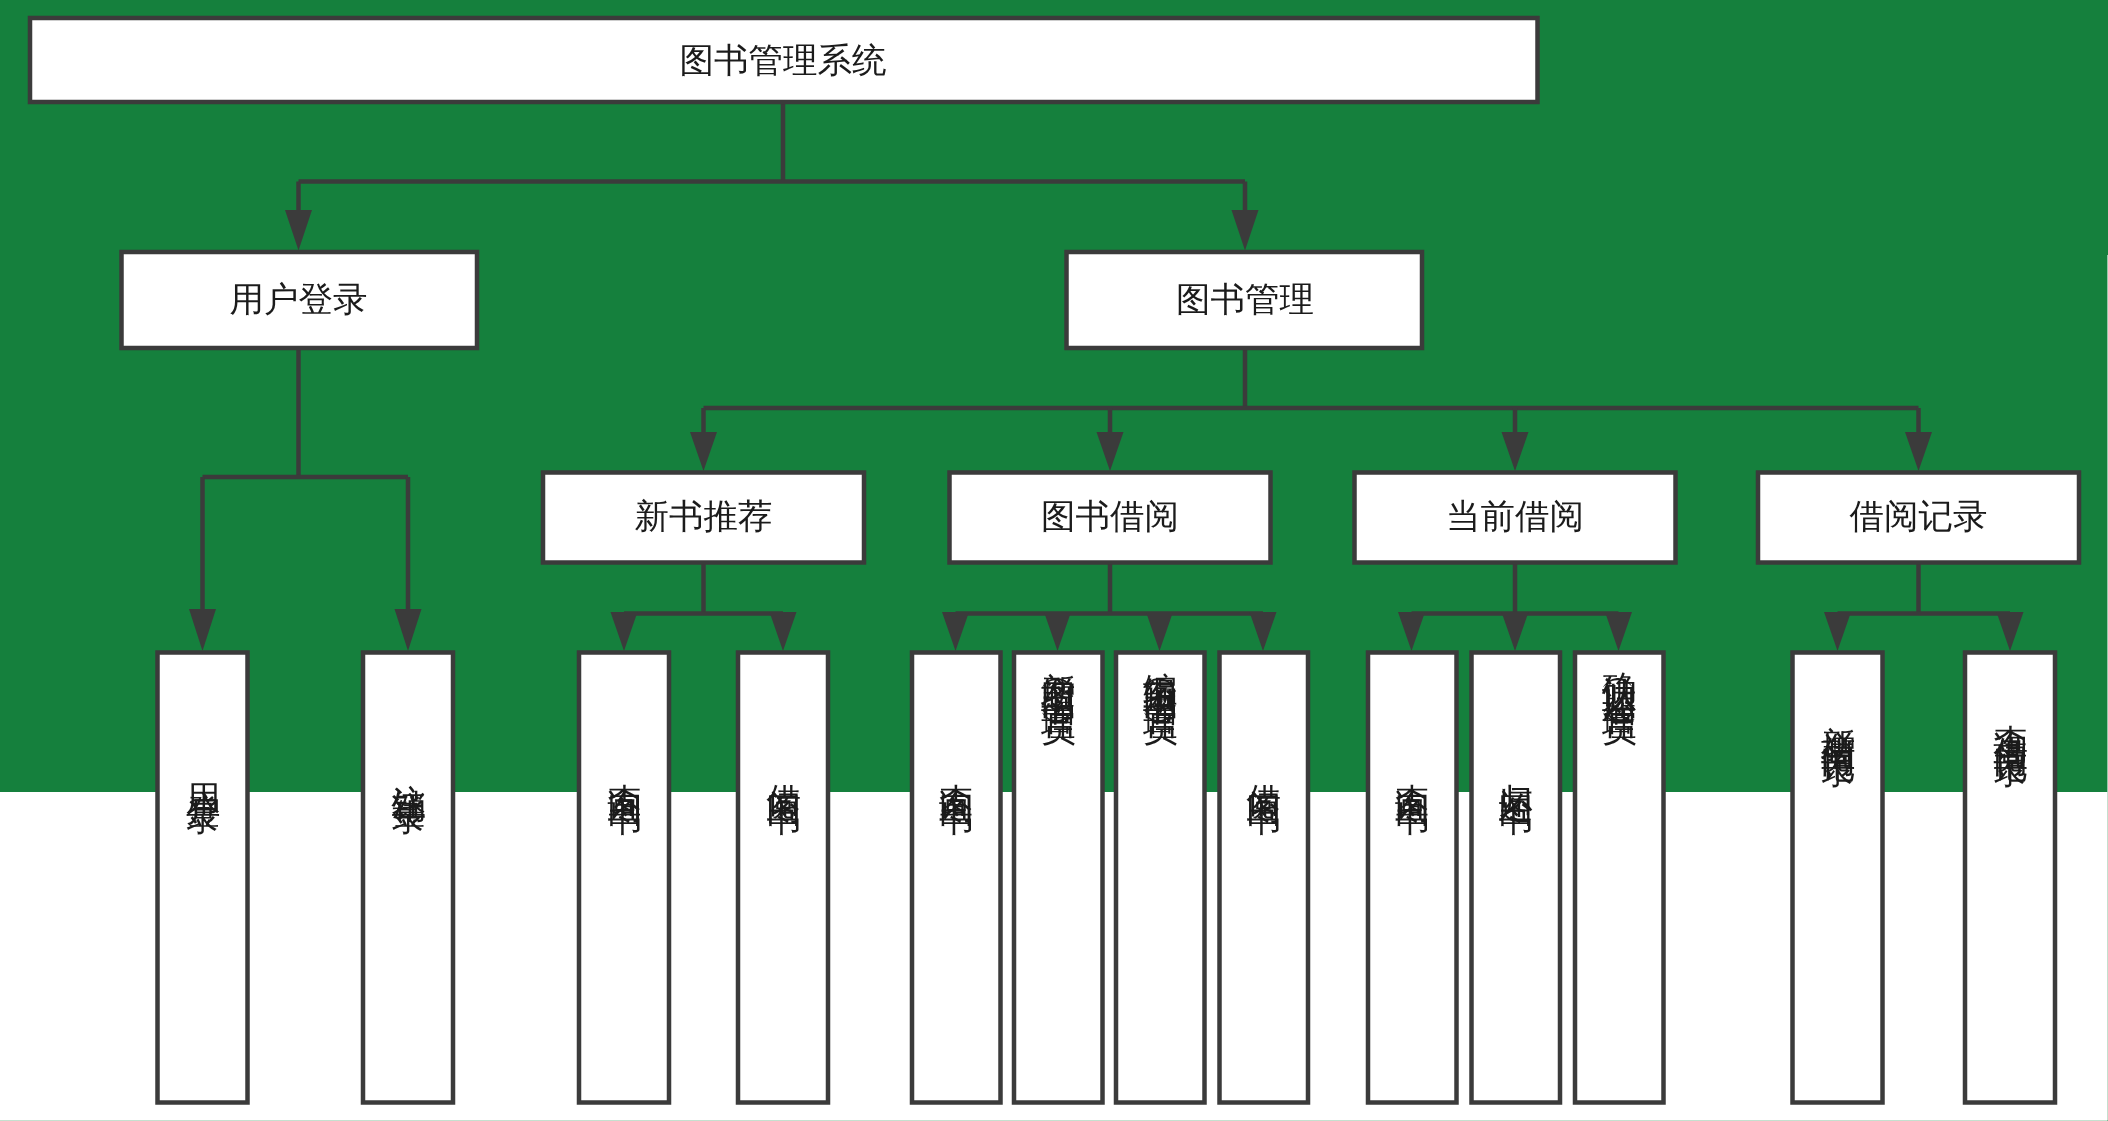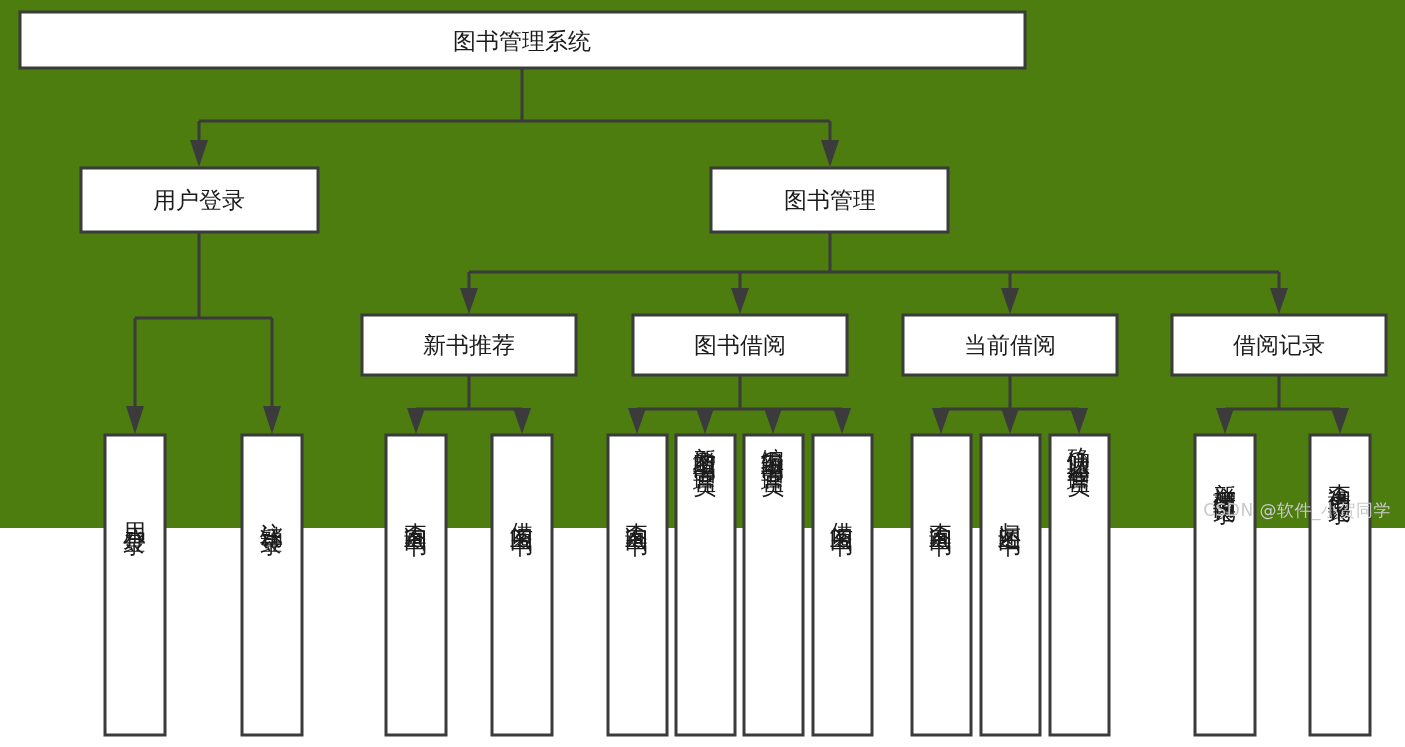--- a/index.html
+++ b/index.html
@@ -10,21 +10,21 @@
   body {
     width: 1405px;
     height: 747px;
     font-family: "DejaVu Sans", "Liberation Sans", sans-serif;
     overflow: hidden;
   }
   #diagram-root {
     position: relative;
     width: 1405px;
     height: 528px;
-    background: #4d7c0f;
+    background: #15803d;
   }
   svg.diagram {
     position: absolute;
     top: 0;
     left: 0;
     width: 1405px;
     height: 747px;
     display: block;
   }
   .node-rect {
@@ -213,15 +213,14 @@
       <rect class="node-rect" x="1195" y="435" width="60" height="300"></rect>
       <text class="node-label-v" x="1225" y="477">新增借阅记录</text>
     </g>
     <g>
       <rect class="node-rect" x="1310" y="435" width="60" height="300"></rect>
       <text class="node-label-v" x="1340" y="477">查询借阅记录</text>
     </g>
 
   </svg>
 
-  <div class="watermark">CSDN @软件_小贺同学</div>
 
 </div>
 
 </body></html>

